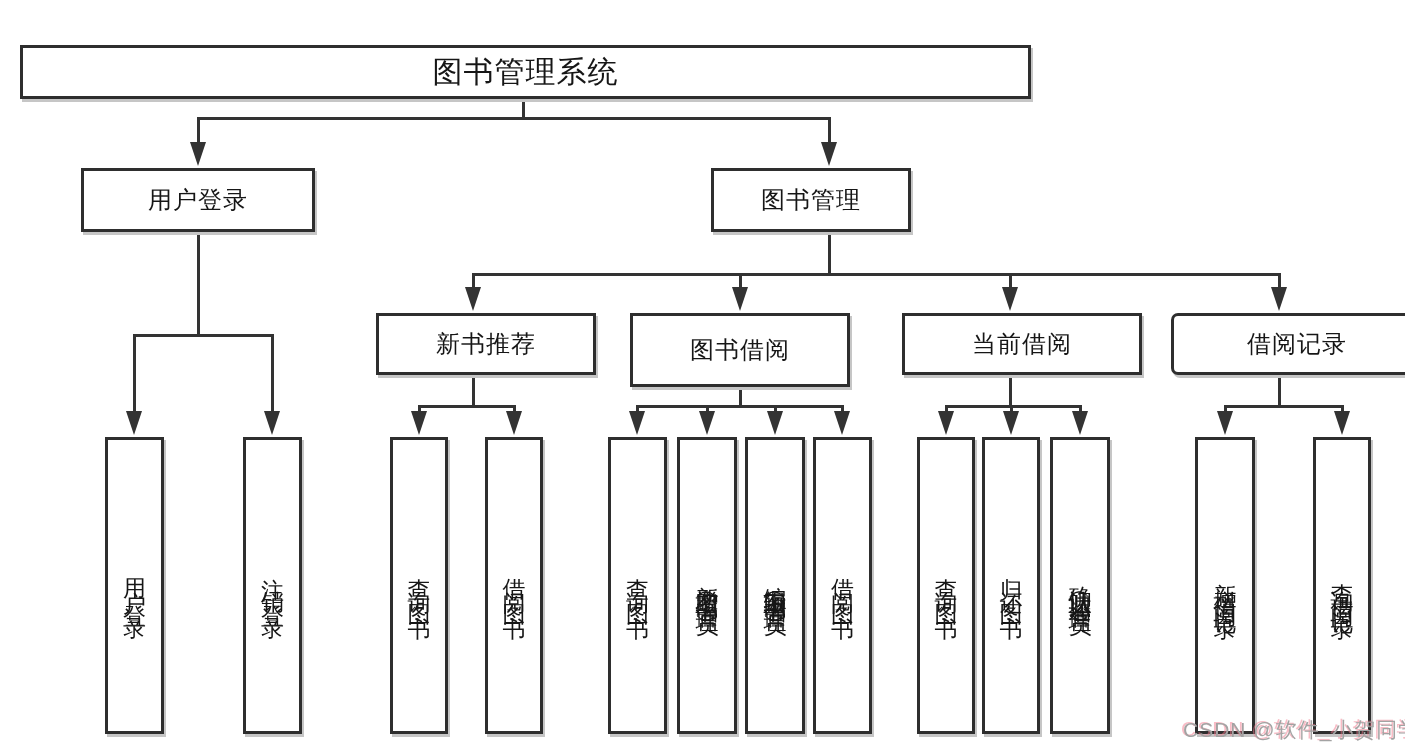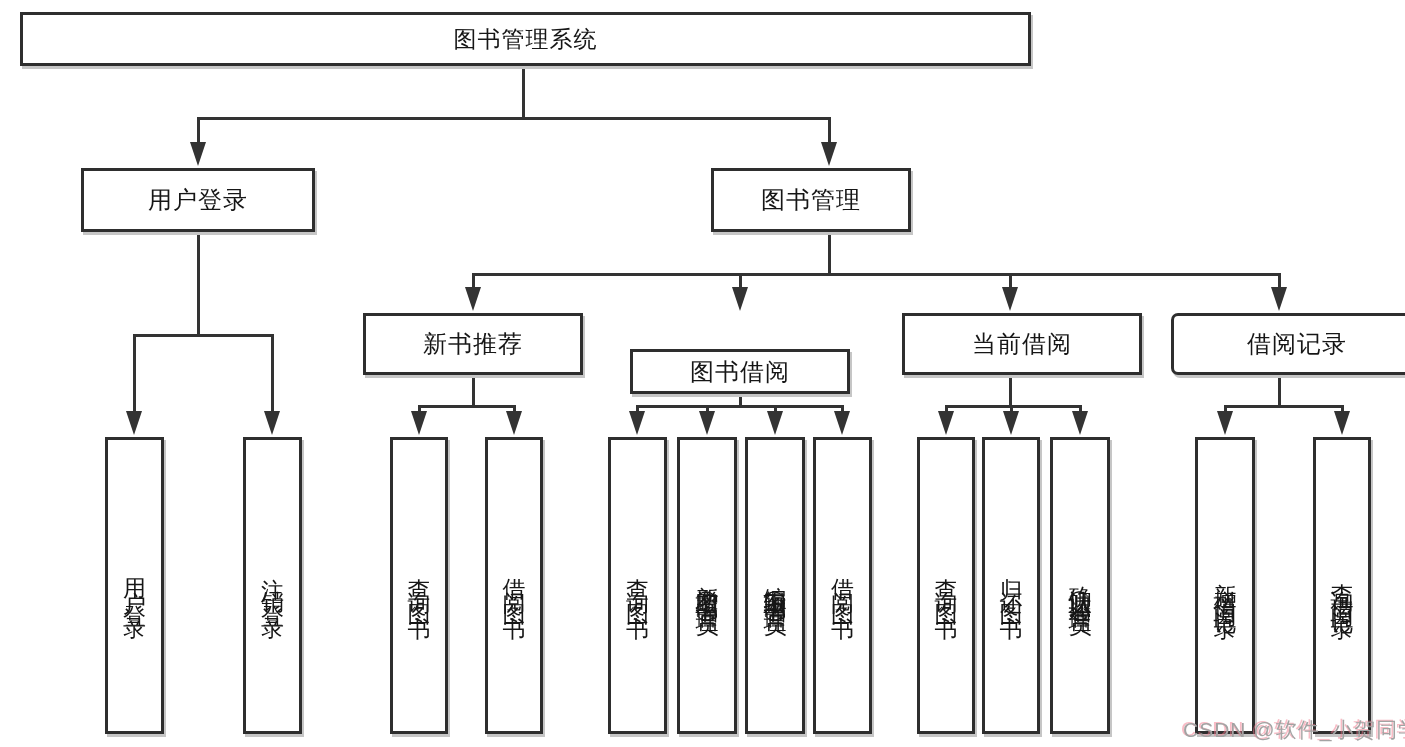--- a/index.html
+++ b/index.html
@@ -7,21 +7,21 @@
     position:relative;width:1405px;height:747px;background:#ffffff;overflow:hidden;
     font-family:"Liberation Sans","DejaVu Sans",sans-serif;color:#161616;
   }
   svg.wires{position:absolute;left:0;top:0;z-index:1;}
   .node{
     position:absolute;background:#ffffff;border:3px solid #2e2e2e;
     box-shadow:2px 3px 0 #c6c6c6;box-sizing:border-box;z-index:2;
     display:flex;align-items:center;justify-content:center;
   }
   .h-node{font-size:24px;letter-spacing:1px;white-space:nowrap;}
-  .root-node{font-size:23px;}
+  .root-node{font-size:30px;margin-top:33px;}
   .leaf .v-label{
     writing-mode:vertical-rl;text-orientation:mixed;
     font-size:23px;line-height:1;display:block;
   }
   .watermark{
     position:absolute;z-index:5;font-size:21px;letter-spacing:1px;
     color:#a3a3a3;text-shadow:-2px -1px 0 rgba(244,120,140,0.5);
     white-space:nowrap;
   }
 </style>
@@ -94,22 +94,22 @@
       <polygon points="1217,411 1233,411 1225,435"></polygon>
       <polygon points="1334,411 1350,411 1342,435"></polygon>
     </g>
   </svg>
 
   <div class="node h-node root-node" style="left:20px;top:12px;width:1011px;height:54px;">图书管理系统</div>
 
   <div class="node h-node" style="left:81px;top:168px;width:234px;height:64px;">用户登录</div>
   <div class="node h-node" style="left:711px;top:168px;width:200px;height:64px;">图书管理</div>
 
-  <div class="node h-node" style="left:363px;top:313px;width:220px;height:62px;">新书推荐</div>
-  <div class="node h-node" style="left:630px;top:313px;width:220px;height:45px;margin-top:36px;">图书借阅</div>
+  <div class="node h-node" style="left:376px;top:313px;width:220px;height:62px;">新书推荐</div>
+  <div class="node h-node" style="left:630px;top:313px;width:220px;height:74px;">图书借阅</div>
   <div class="node h-node" style="left:902px;top:313px;width:240px;height:62px;">当前借阅</div>
   <div class="node h-node" style="left:1171px;top:313px;width:252px;height:62px;border-radius:7px;">借阅记录</div>
 
   <div class="node leaf" style="left:105px;top:437px;width:59px;height:297px;">
     <span class="v-label" style="letter-spacing: 13px;">用户登录</span>
   </div>
   <div class="node leaf" style="left:243px;top:437px;width:59px;height:297px;">
     <span class="v-label" style="letter-spacing: 13px;">注销登录</span>
   </div>
 

